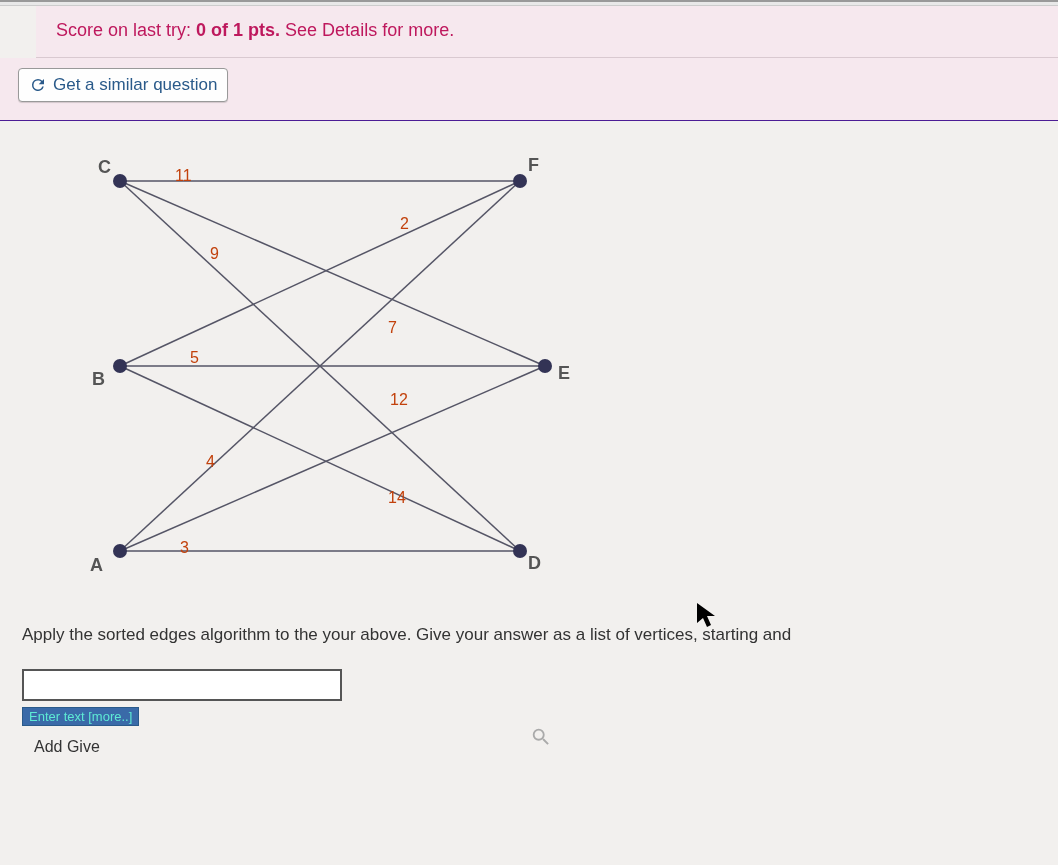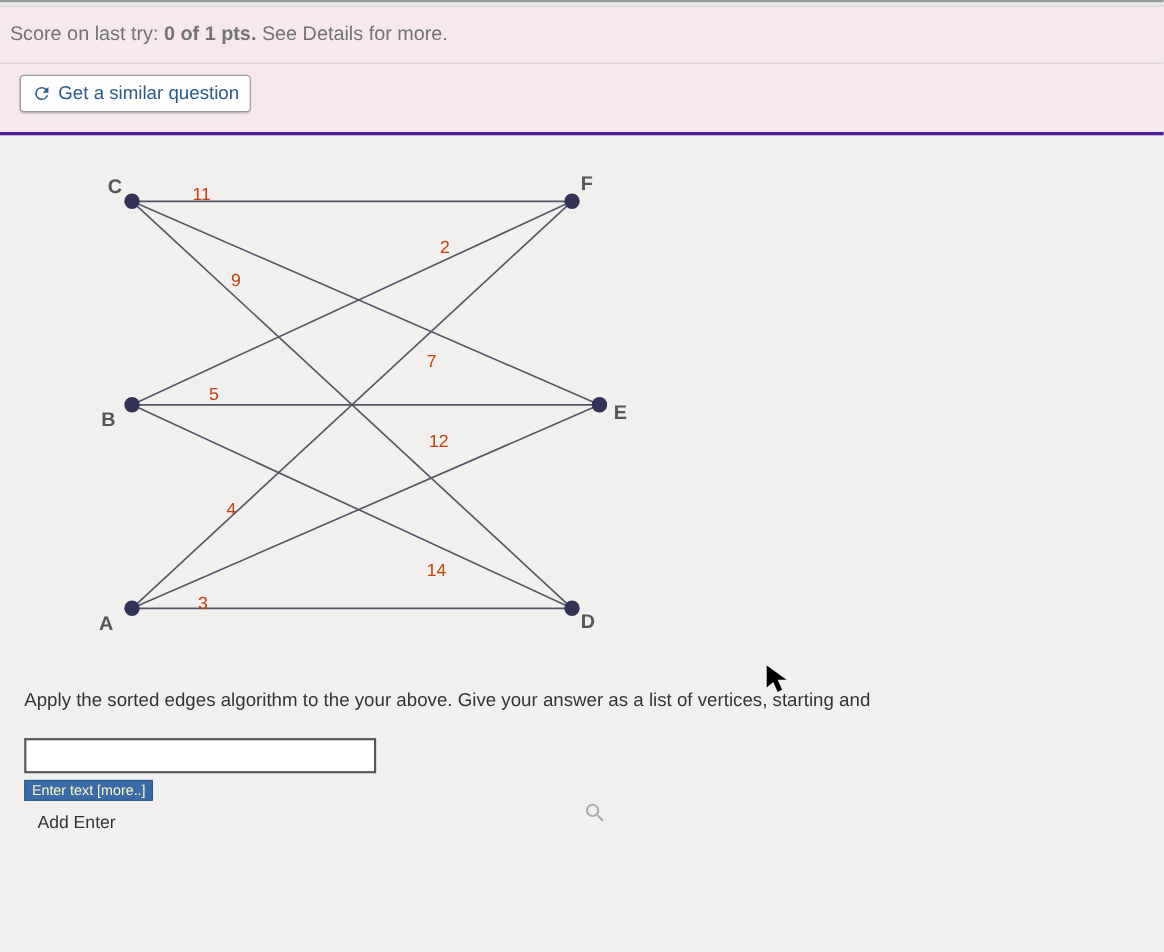--- a/index.html
+++ b/index.html
@@ -12,35 +12,36 @@
     position: relative;
   }
   .topbar {
     border-top: 2px solid #999;
     border-bottom: 1px solid #ccc;
     height: 6px;
     background: #e8e8e8;
   }
   .score-banner {
     background: #f6e8ee;
-    padding: 14px 18px 16px 9px;
+    padding: 14px 18px 16px 20px;
     font-size: 18px;
-    color: #737373;
+    color: #be185d;
     border-bottom: 1px solid #d9c9d0;
+    margin-left: 36px;
   }
   .score-banner .bold { font-weight: bold; }
   .retry-row {
     background: #f6e8ee;
     padding: 10px 18px 18px 18px;
     display: flex;
     align-items: center;
     gap: 22px;
     font-size: 18px;
     color: #333;
-    border-bottom: 3px solid #4c1d95;
+    border-bottom: 1px solid #4c1d95;
   }
   .similar-btn {
     display: inline-flex;
     align-items: center;
     gap: 6px;
     background: #fefefe;
     border: 1px solid #999;
     border-radius: 4px;
     padding: 6px 10px;
     font-size: 17px;
@@ -99,21 +100,21 @@
     background: #fff;
     padding: 2px 6px;
     font-size: 15px;
   }
   .hint-row {
     padding: 2px 22px;
   }
   .hint-pill {
     display: inline-block;
     background: #3a6aa8;
-    color: #fef9c3;
+    color: #5eead4;
     font-size: 13px;
     padding: 1px 6px;
     border: 1px solid #2a5a8a;
   }
   .addwork-row {
     padding: 10px 34px;
     font-size: 16px;
     color: #333;
   }
 </style>
@@ -169,21 +170,21 @@
     <div class="v-label" style="left:448px; top:402px;">D</div>
 
     <div class="e-label" style="left:95px;  top:16px;">11</div>
     <div class="e-label" style="left:130px; top:94px;">9</div>
     <div class="e-label" style="left:320px; top:64px;">2</div>
     <div class="e-label" style="left:110px; top:198px;">5</div>
     <div class="e-label" style="left:308px; top:168px;">7</div>
     <div class="e-label" style="left:126px; top:302px;">4</div>
     <div class="e-label" style="left:310px; top:240px;text-align:right;">12</div>
     <div class="e-label" style="left:100px; top:388px;">3</div>
-    <div class="e-label" style="left:308px; top:358px;">14</div>
+    <div class="e-label" style="left:308px; top:338px;">14</div>
   </div>
 
   <svg class="cursor-icon" width="22" height="28">
     <path d="M2 2 L2 22 L8 17 L12 26 L16 24 L12 15 L20 15 Z" fill="#000"></path>
   </svg>
 
   <svg class="mag-icon" width="22" height="22" viewBox="0 0 24 24">
     <path fill="#aaa" d="M15.5 14h-.79l-.28-.27A6.471 6.471 0 0 0 16 9.5 6.5 6.5 0 1 0 9.5 16c1.61 0 3.09-.59 4.23-1.57l.27.28v.79l5 4.99L20.49 19l-4.99-5zm-6 0C7.01 14 5 11.99 5 9.5S7.01 5 9.5 5 14 7.01 14 9.5 11.99 14 9.5 14z"></path>
   </svg>
 
@@ -195,14 +196,14 @@
 
 <div class="answer-row">
   <input class="answer-input" type="text" placeholder="" style="">
 </div>
 
 <div class="hint-row">
   <span class="hint-pill">Enter text [more..]</span>
 </div>
 
 <div class="addwork-row">
-  <span>Add Enter</span>
+  <span>Add Give</span>
 </div>
 
 </body></html>

